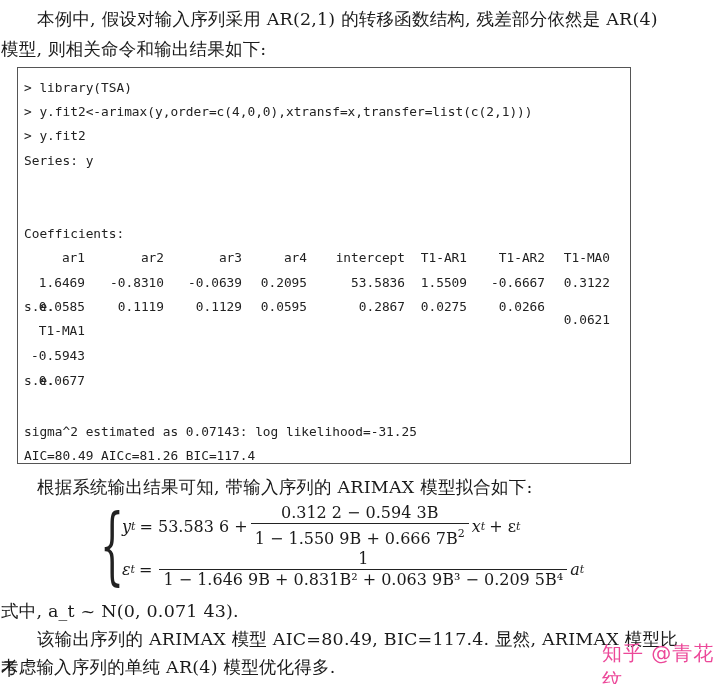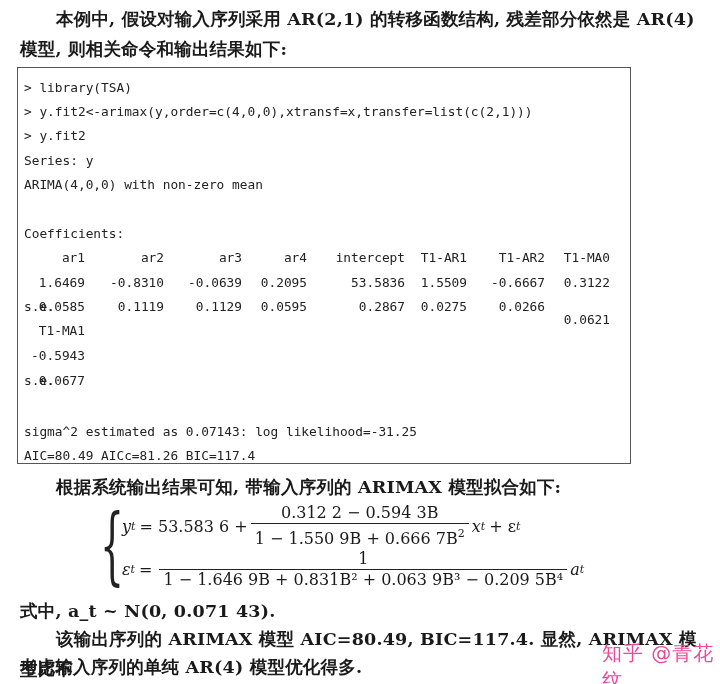--- a/index.html
+++ b/index.html
@@ -2,22 +2,22 @@
 <html><head>
   <meta charset="utf-8">
   <style>
     html, body { margin: 0; padding: 0; background: #ffffff; }
     body {
       width: 720px; height: 684px; position: relative; overflow: hidden;
       font-family: "DejaVu Serif", "Liberation Serif", serif;
       color: #1a1a1a;
     }
     .para {
-      position: absolute; left: 20px; width: 680px;
-      font-size: 17.5px; line-height: 30px; letter-spacing: 0.2px; font-weight: bold;
+      position: absolute; left: 1px; width: 680px;
+      font-size: 17.5px; line-height: 30px; letter-spacing: 0.2px;
     }
     .indent { text-indent: 36px; }
     .code-box {
       position: absolute; left: 17px; top: 67px; width: 614px; height: 397px;
       border: 1.5px solid #555; box-sizing: border-box;
     }
     .code-line {
       position: absolute; left: 6px;
       font-family: "DejaVu Sans Mono", "Liberation Mono", monospace;
       font-size: 12.8px; white-space: pre; color: #222;
@@ -50,21 +50,20 @@
 <body>
 
 <div class="para indent" style="top:4px;">本例中, 假设对输入序列采用 AR(2,1) 的转移函数结构, 残差部分依然是 AR(4)</div>
 <div class="para" style="top:34px;">模型, 则相关命令和输出结果如下:</div>
 
 <div class="code-box">
   <div class="code-line" style="top:12px;">&gt; library(TSA)</div>
   <div class="code-line" style="top:36px;">&gt; y.fit2&lt;-arimax(y,order=c(4,0,0),xtransf=x,transfer=list(c(2,1)))</div>
   <div class="code-line" style="top:60px;">&gt; y.fit2</div>
   <div class="code-line" style="top:85px;">Series: y</div>
-  <div class="code-line" style="top:109px;">ARIMA(4,0,0) with non-zero mean</div>
   <div class="code-line" style="top:158px;">Coefficients:</div>
 
   <div>
     <div class="cell" style="top:182px; right:545px;">ar1</div>
     <div class="cell" style="top:182px; right:466px;">ar2</div>
     <div class="cell" style="top:182px; right:388px;">ar3</div>
     <div class="cell" style="top:182px; right:323px;">ar4</div>
     <div class="cell" style="top:182px; right:225px;">intercept</div>
     <div class="cell" style="top:182px; right:163px;">T1-AR1</div>
     <div class="cell" style="top:182px; right:85px;">T1-AR2</div>

